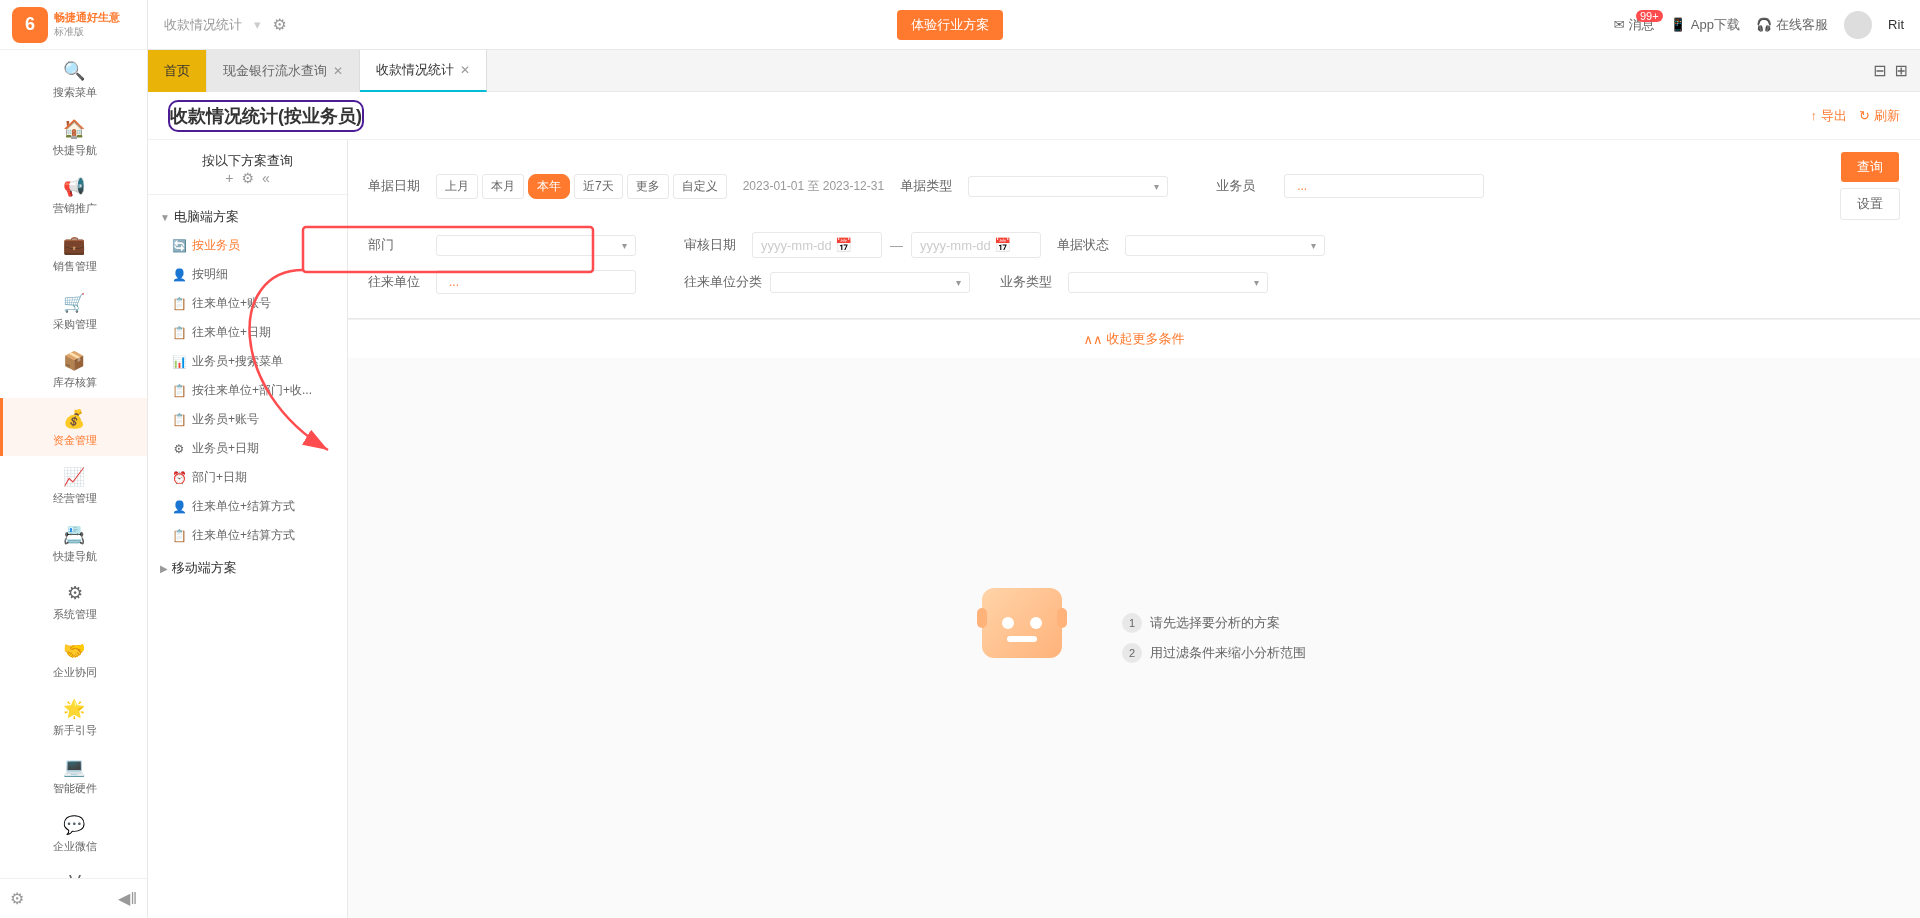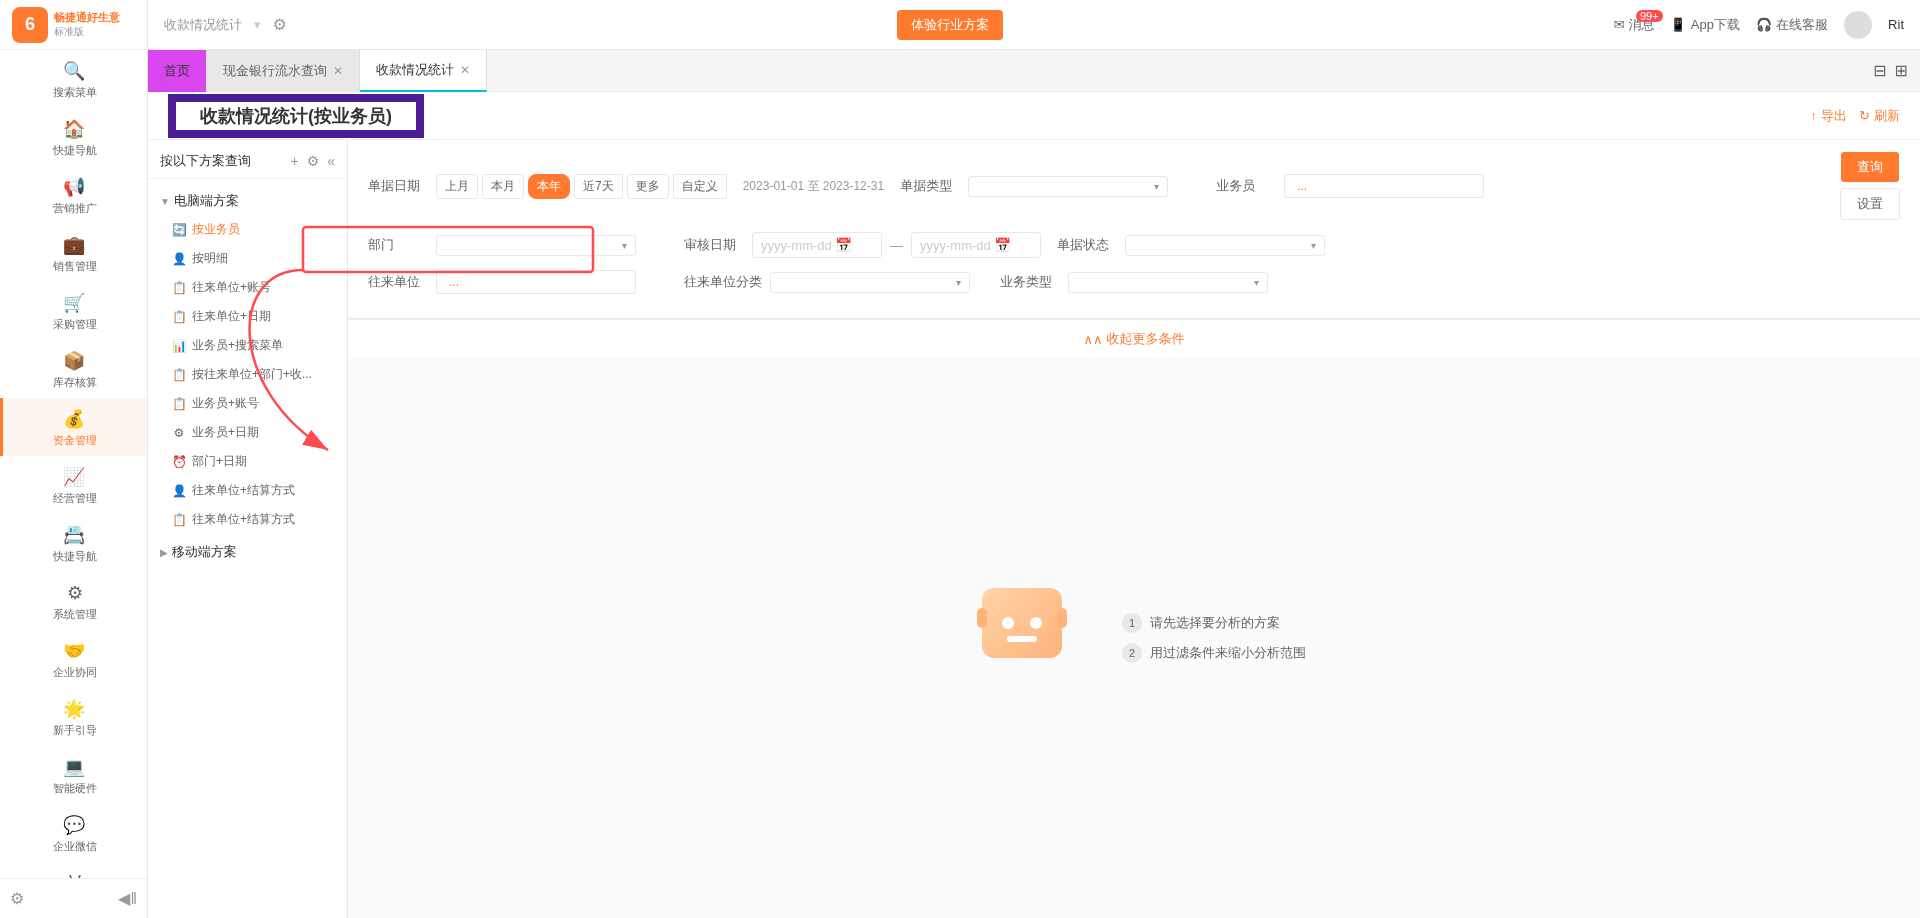--- a/index.html
+++ b/index.html
@@ -26,38 +26,38 @@
     .header-actions { display: flex; align-items: flex-end; gap: 16px; }
     .trial-btn { background: #ff7a2f; color: white; border: none; border-radius: 4px; padding: 6px 14px; cursor: pointer; font-size: 13px; }
     .header-icon-group { display: flex; align-items: center; gap: 16px; font-size: 13px; color: #666; }
     .msg-badge { position: relative; display: inline-flex; align-items: center; gap: 4px; cursor: pointer; }
     .badge-num { background: #ff4d4f; color: white; border-radius: 10px; padding: 0 4px; font-size: 11px; position: absolute; top: -6px; right: -8px; }
     .user-avatar { width: 28px; height: 28px; border-radius: 50%; background: #ddd; display: inline-block; }
 
     
     .tabs-bar { height: 42px; background: #f5f5f5; display: flex; align-items: center; border-bottom: 1px solid #e8e8e8; padding-left: 0; }
     .tab-item { height: 42px; display: flex; align-items: center; padding: 0 16px; cursor: pointer; font-size: 13px; color: #666; background: #e8e8e8; border-right: 1px solid #ddd; gap: 6px; }
-    .tab-item.home { background: #d946ef; color: #333; }
+    .tab-item.home { background: #eab308; color: #333; }
     .tab-item.active { background: #fff; color: #333; border-bottom: 2px solid #00bcd4; }
     .tab-close { font-size: 12px; color: #999; cursor: pointer; }
     .tabs-end { margin-left: auto; display: flex; align-items: center; gap: 8px; padding-right: 12px; }
     .tabs-end-icon { font-size: 16px; color: #666; cursor: pointer; }
 
     
     .page-content { flex: 1; display: flex; flex-direction: column; overflow: hidden; }
 
     
     .page-header { height: 48px; background: #fff; display: flex; align-items: center; justify-content: space-between; padding: 0 20px; border-bottom: 1px solid #f0f0f0; }
-    .page-title { font-size: 18px; font-weight: bold; color: #333; border: 8px solid #4c1d95; padding: 2px 24px; border-radius: 0; }
+    .page-title { font-size: 18px; font-weight: bold; color: #333; border: 2px solid #4c1d95; padding: 2px 0; border-radius: 10px; }
     .page-header-actions { display: flex; align-items: center; gap: 12px; }
     .header-action-btn { display: flex; align-items: center; gap: 4px; color: #ff7a2f; cursor: pointer; font-size: 13px; }
 
     
     .left-panel { width: 200px; min-width: 200px; background: #fff; border-right: 1px solid #e8e8e8; display: flex; flex-direction: column; overflow: hidden; }
-    .left-panel-header { padding: 12px 12px 8px; display: flex; align-items: center; justify-content: space-between; border-bottom: 1px solid #f0f0f0; }
+    .left-panel-header { padding: 12px 12px 8px; display: flex; align-items: center; justify-content: space-between; border-bottom: 1px solid #f0f0f0; flex-direction: column; }
     .left-panel-title { font-size: 13px; color: #333; font-weight: 500; }
     .left-panel-icons { display: flex; align-items: center; gap: 8px; }
     .lp-icon { font-size: 14px; color: #999; cursor: pointer; }
     .scheme-tree { padding: 8px 0; overflow-y: auto; flex: 1; }
     .tree-group { margin-bottom: 4px; }
     .tree-group-label { display: flex; align-items: center; gap: 4px; padding: 5px 12px; font-size: 13px; color: #333; cursor: pointer; }
     .tree-group-label .arrow { font-size: 10px; color: #999; }
     .tree-item { display: flex; align-items: center; gap: 6px; padding: 6px 12px 6px 24px; font-size: 12px; color: #666; cursor: pointer; }
     .tree-item.active { color: #ff7a2f; font-weight: 500; }
     .tree-item .ti-icon { font-size: 12px; width: 14px; text-align: center; }

